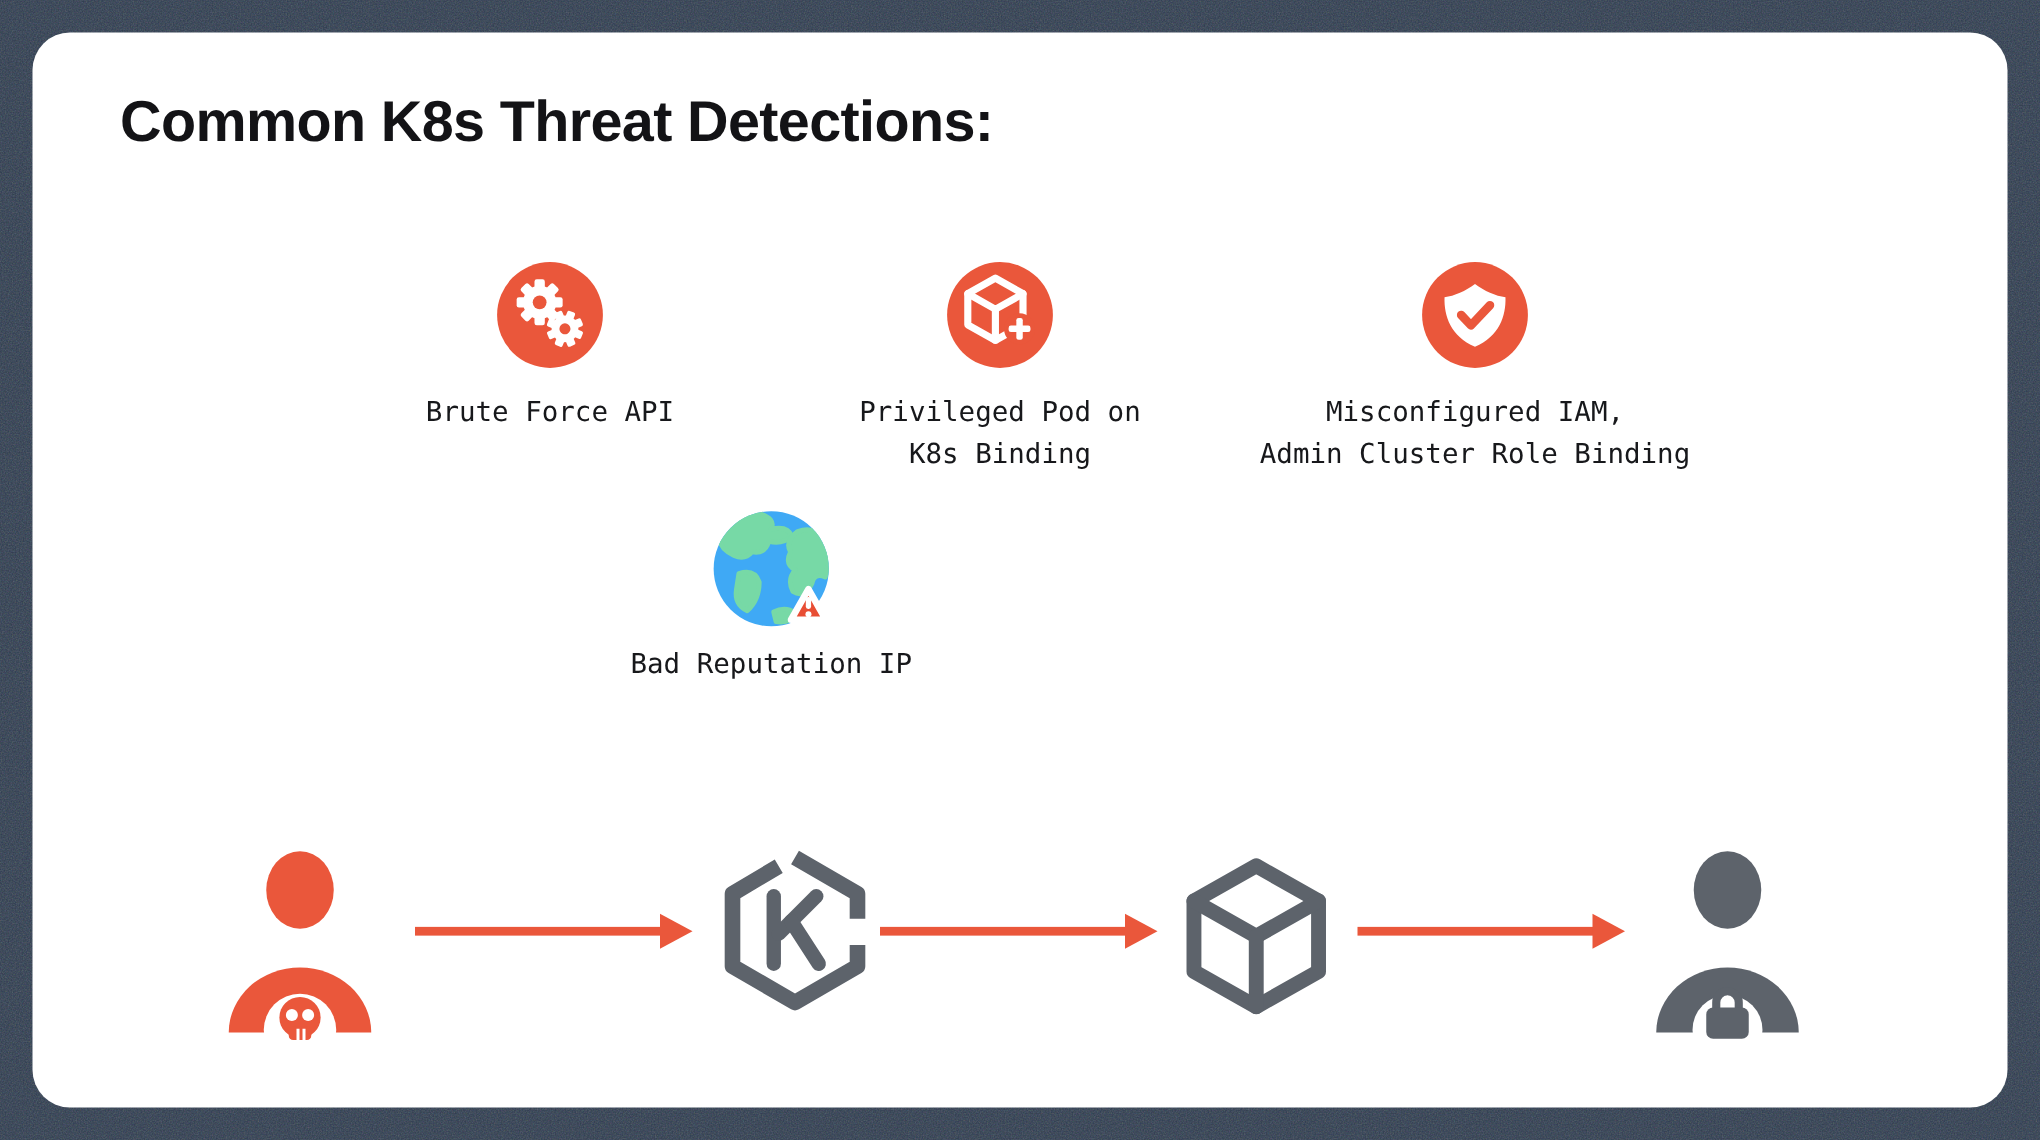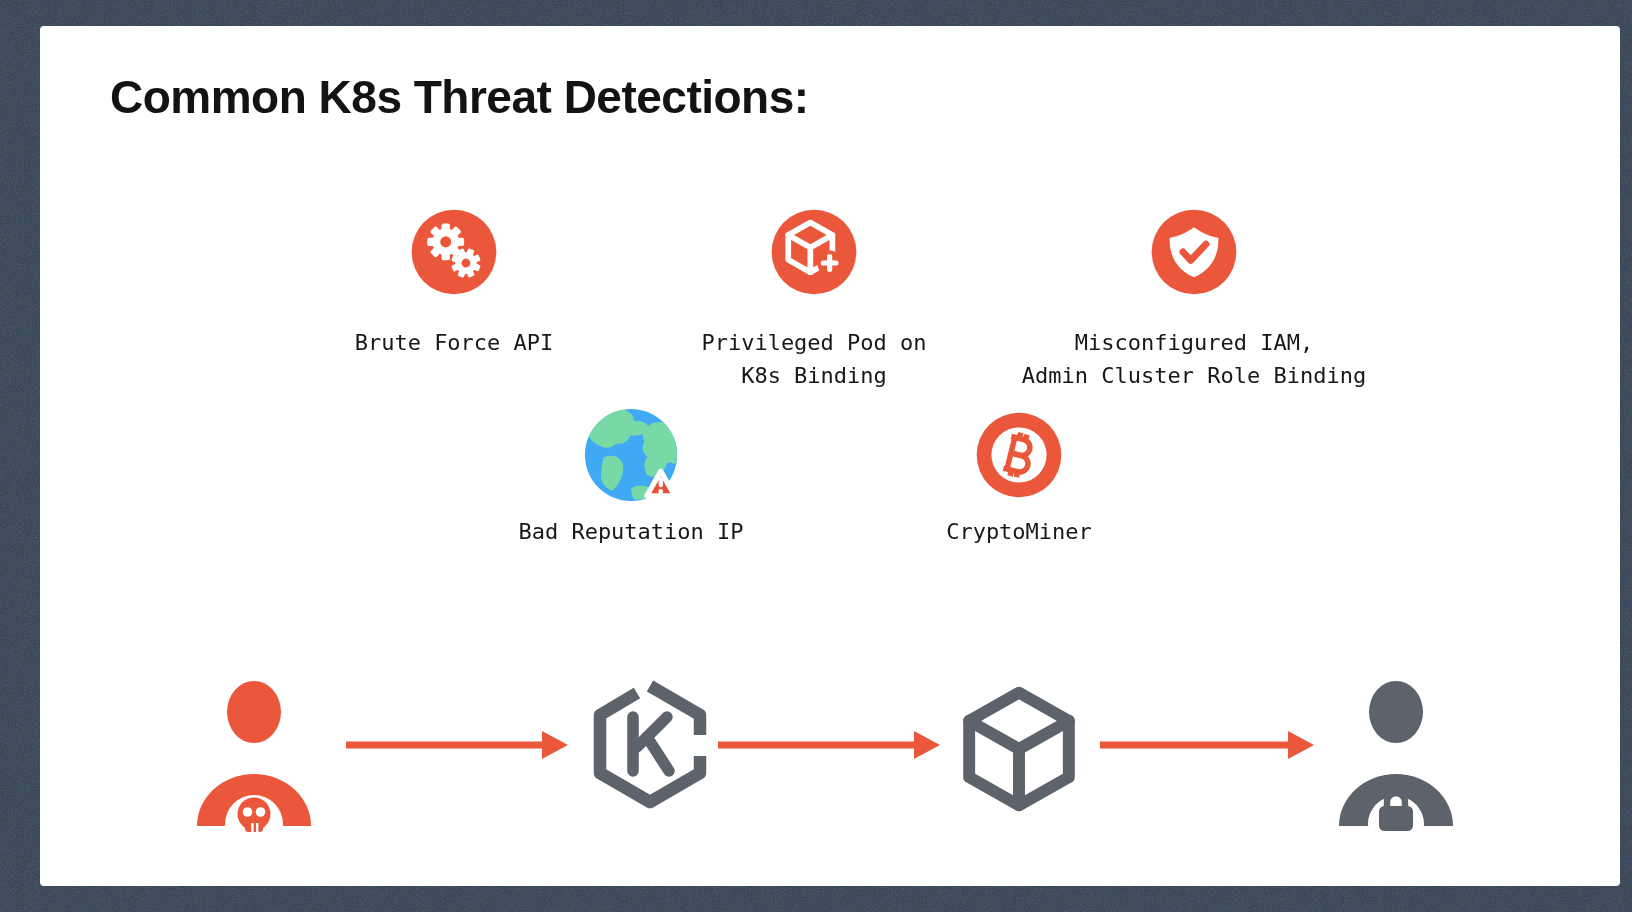--- a/index.html
+++ b/index.html
@@ -4,32 +4,32 @@
 <style>
   :root{
     --accent:#EA573B; --gray:#5D636B; --navy:#2C3A4D; --card:#FFFFFF;
     --text:#17181B; --title:#131316; --ocean:#3FA9F5; --land:#77D9A6; --warn:#E84E34;
   }
   *{margin:0;padding:0;box-sizing:border-box;}
   html,body{width:1632px;height:912px;overflow:hidden;}
   body{background:var(--navy);font-family:"Liberation Sans",sans-serif;position:relative;}
   .noise{position:absolute;inset:0;z-index:0;opacity:.28;pointer-events:none;}
   .card{
-    position:absolute;left:40px;top:26px;width:1580px;height:860px;
-    background:var(--card);border-radius:4px;z-index:1;overflow:hidden;
+    position:absolute;left:26px;top:26px;width:1580px;height:860px;
+    background:var(--card);border-radius:30px;z-index:1;overflow:hidden;
   }
   .page-title{
     position:absolute;left:70px;top:44px;
     font-size:46px;font-weight:bold;color:var(--title);letter-spacing:-.5px;
   }
   .threat{position:absolute;display:flex;flex-direction:column;align-items:center;}
   .threat .badge{width:92px;height:92px;}
   .threat .badge.globe{width:96px;height:96px;}
   .threat-label{
-    margin-top:28px;font-family:"DejaVu Sans Mono",monospace;font-size:22px;
+    margin-top:16px;font-family:"DejaVu Sans Mono",monospace;font-size:22px;
     line-height:33px;color:var(--text);text-align:center;white-space:pre-line;font-weight:500;
   }
   .t1{left:204px;top:180px;width:420px;}
   .t2{left:564px;top:180px;width:420px;}
   .t3{left:924px;top:180px;width:460px;}
   .t4{left:381px;top:381px;width:420px;}
   .t4 .threat-label{margin-top:12px;}
   .t5{left:769px;top:383px;width:420px;}
   .t5 .threat-label{margin-top:14px;}
   .flow-node{position:absolute;}
@@ -143,36 +143,20 @@
       </g>
       <g transform="translate(31,31)">
         <path class="f-warn s-white" stroke-width="5.5" stroke-linejoin="round" d="M 0,-14 L 14.5,11.5 L -14.5,11.5 Z"></path>
         <rect x="-2.2" y="-7.5" width="4.4" height="10" rx="2" class="f-white"></rect>
         <circle cy="7" r="2.5" class="f-white"></circle>
       </g>
     </svg>
     <div class="threat-label">Bad Reputation IP</div>
   </div>
 
-  <div class="threat t5">
-    <svg class="badge" viewBox="-50 -50 100 100">
-      <circle r="46" class="f-accent"></circle>
-      <circle r="30" class="f-white"></circle>
-      <g transform="rotate(14)" class="f-none s-accent" stroke-width="6" stroke-linejoin="round">
-        <path d="M -9,-17.5 L -9,17.5"></path>
-        <path d="M -13,-17.5 L 1,-17.5 A 8.7 8.7 0 0 1 1,0 L -9,0"></path>
-        <path d="M -9,0 L 3,0 A 9 9 0 0 1 3,18 L -13,18"></path>
-        <path d="M -4,-24 L -4,-17.5"></path>
-        <path d="M 3,-23.5 L 3,-17.5"></path>
-        <path d="M -4,18 L -4,24.5"></path>
-        <path d="M 3,18 L 3,24"></path>
-      </g>
-    </svg>
-    <div class="threat-label">CryptoMiner</div>
-  </div>
 
   <div class="flow-node fn-attacker">
     <svg viewBox="0 0 130 155" width="130" height="155">
       <ellipse cx="65" cy="36" rx="27" ry="31" class="f-accent"></ellipse>
       <path class="f-accent" d="M 8,150 A 57 52 0 0 1 122,150 Z"></path>
       <circle cx="65" cy="148" r="29" class="f-white"></circle>
       <g>
         <circle cx="65" cy="138" r="16.5" class="f-accent"></circle>
         <rect x="56" y="145" width="18" height="11" rx="3.5" class="f-accent"></rect>
         <circle cx="58.5" cy="136" r="4.8" class="f-white"></circle>

